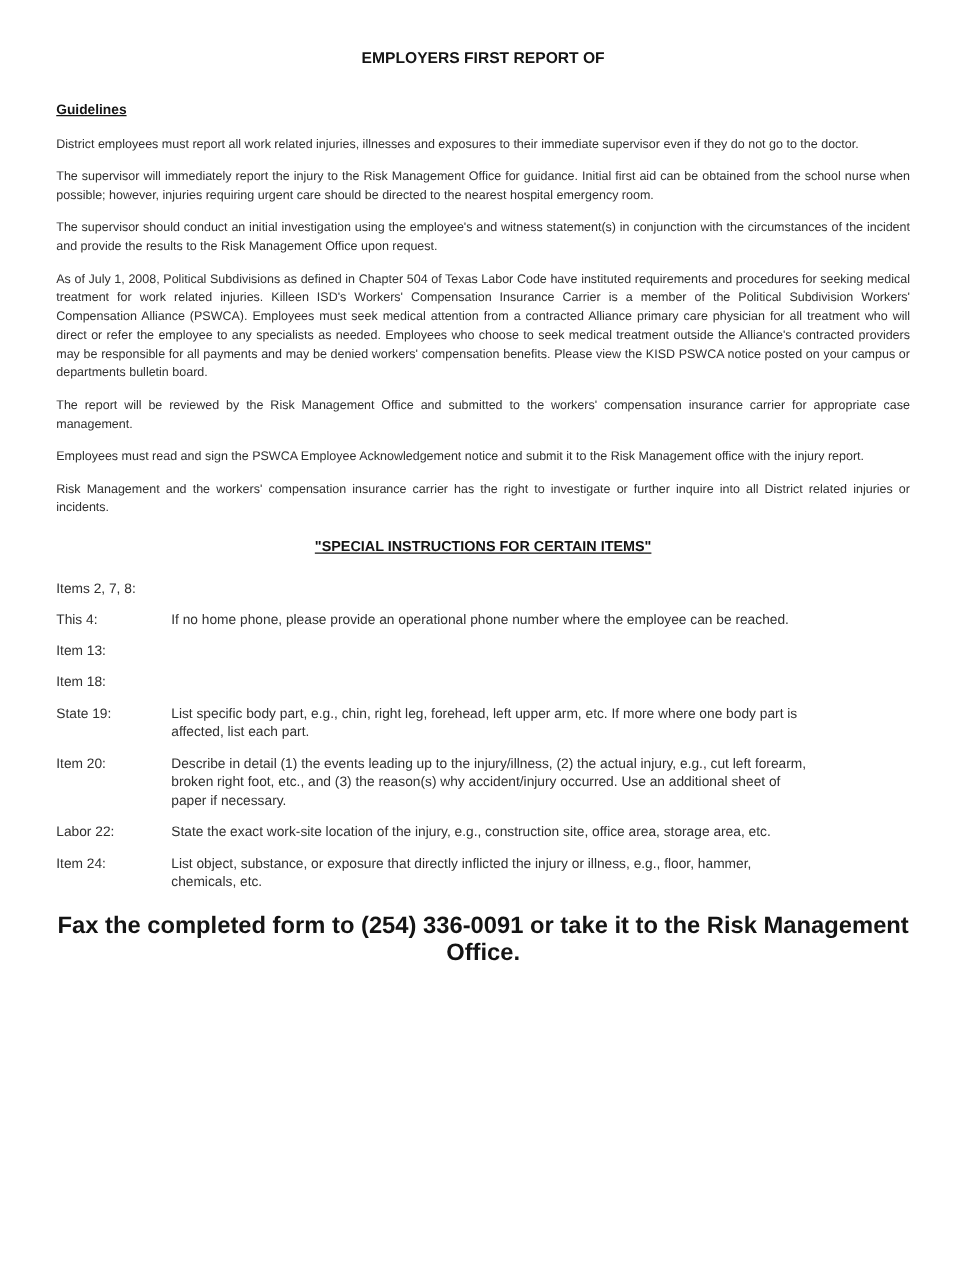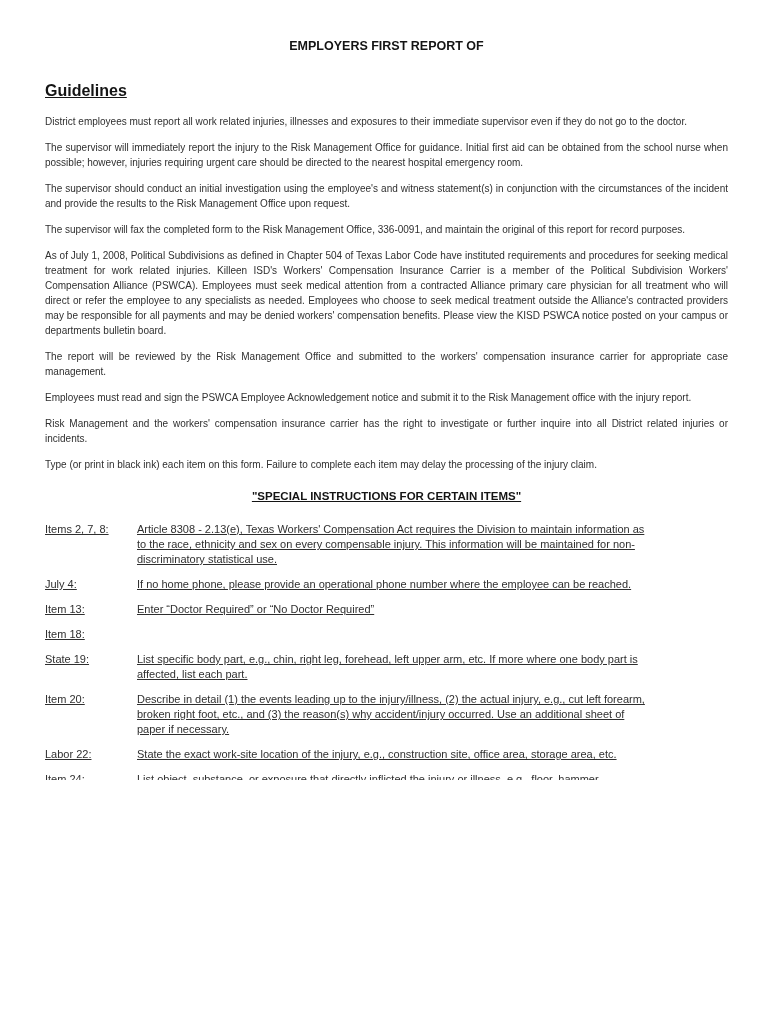--- a/index.html
+++ b/index.html
@@ -21,21 +21,21 @@
   }
   .title {
     text-align: center;
     font-weight: bold;
     font-size: 12.5px;
     line-height: 16px;
     color: #141414;
     margin-bottom: 28px;
   }
   .guidelines {
-    font-size: 16px;
+    font-size: 11px;
     font-weight: bold;
     text-decoration: underline;
     color: #141414;
     margin-bottom: 14px;
   }
   .para {
     font-size: 10px;
     line-height: 15px;
     text-align: justify;
     margin-bottom: 11px;
@@ -47,29 +47,28 @@
     text-decoration: underline;
     color: #141414;
     margin: 18px 0 20px 0;
   }
   .item-row {
     display: grid;
     grid-template-columns: 92px 1fr;
     font-size: 11px;
     line-height: 15px;
     margin-bottom: 10px;
-    text-decoration: underline;
   }
   .item-row.align-bottom { align-items: end; }
   .item-label { white-space: pre-line; }
   .item-text { max-width: 512px; }
   .footer {
     text-align: center;
     font-weight: bold;
-    font-size: 10px;
+    font-size: 19px;
     color: #141414;
     margin-top: 16px;
   }
   .blue-marker {
     position: absolute;
     left: 359px;
     top: 1006px;
     width: 27px;
     height: 7px;
     background: #3a5fcd; 
@@ -82,40 +81,36 @@
 
   <div class="title">
     <div>EMPLOYERS FIRST REPORT OF</div>
   </div>
 
   <div class="guidelines">Guidelines</div>
 
   <p class="para">District employees must report all work related injuries, illnesses and exposures to their immediate supervisor even if they do not go to the doctor.</p>
   <p class="para">The supervisor will immediately report the injury to the Risk Management Office for guidance. Initial first aid can be obtained from the school nurse when possible; however, injuries requiring urgent care should be directed to the nearest hospital emergency room.</p>
   <p class="para">The supervisor should conduct an initial investigation using the employee's and witness statement(s) in conjunction with the circumstances of the incident and provide the results to the Risk Management Office upon request.</p>
-  <p class="para">The supervisor will fax the completed form to the Risk Management Office, 336-0091, and maintain the original of this report for record purposes.</p>
   <p class="para">As of July 1, 2008, Political Subdivisions as defined in Chapter 504 of Texas Labor Code have instituted requirements and procedures for seeking medical treatment for work related injuries. Killeen ISD's Workers' Compensation Insurance Carrier is a member of the Political Subdivision Workers' Compensation Alliance (PSWCA). Employees must seek medical attention from a contracted Alliance primary care physician for all treatment who will direct or refer the employee to any specialists as needed. Employees who choose to seek medical treatment outside the Alliance's contracted providers may be responsible for all payments and may be denied workers' compensation benefits. Please view the KISD PSWCA notice posted on your campus or departments bulletin board.</p>
   <p class="para">The report will be reviewed by the Risk Management Office and submitted to the workers' compensation insurance carrier for appropriate case management.</p>
   <p class="para">Employees must read and sign the PSWCA Employee Acknowledgement notice and submit it to the Risk Management office with the injury report.</p>
   <p class="para">Risk Management and the workers' compensation insurance carrier has the right to investigate or further inquire into all District related injuries or incidents.</p>
-  <p class="para">Type (or print in black ink) each item on this form. Failure to complete each item may delay the processing of the injury claim.</p>
 
   <div class="special">"SPECIAL INSTRUCTIONS FOR CERTAIN ITEMS"</div>
 
   <div class="item-row">
     <div class="item-label">Items 2, 7, 8:</div>
-    <div class="item-text">Article 8308 - 2.13(e), Texas Workers' Compensation Act requires the Division to maintain information as to the race, ethnicity and sex on every compensable injury. This information will be maintained for non-discriminatory statistical use.</div>
   </div>
   <div class="item-row">
-    <div class="item-label">July 4:</div>
+    <div class="item-label">This 4:</div>
     <div class="item-text">If no home phone, please provide an operational phone number where the employee can be reached.</div>
   </div>
   <div class="item-row">
     <div class="item-label">Item 13:</div>
-    <div class="item-text">Enter “Doctor Required” or “No Doctor Required”</div>
   </div>
   <div class="item-row">
     <div class="item-label">Item 18:</div>
   </div>
   <div class="item-row">
     <div class="item-label">State 19:</div>
     <div class="item-text">List specific body part, e.g., chin, right leg, forehead, left upper arm, etc. If more where one body part is affected, list each part.</div>
   </div>
   <div class="item-row">
     <div class="item-label">Item 20:</div>

